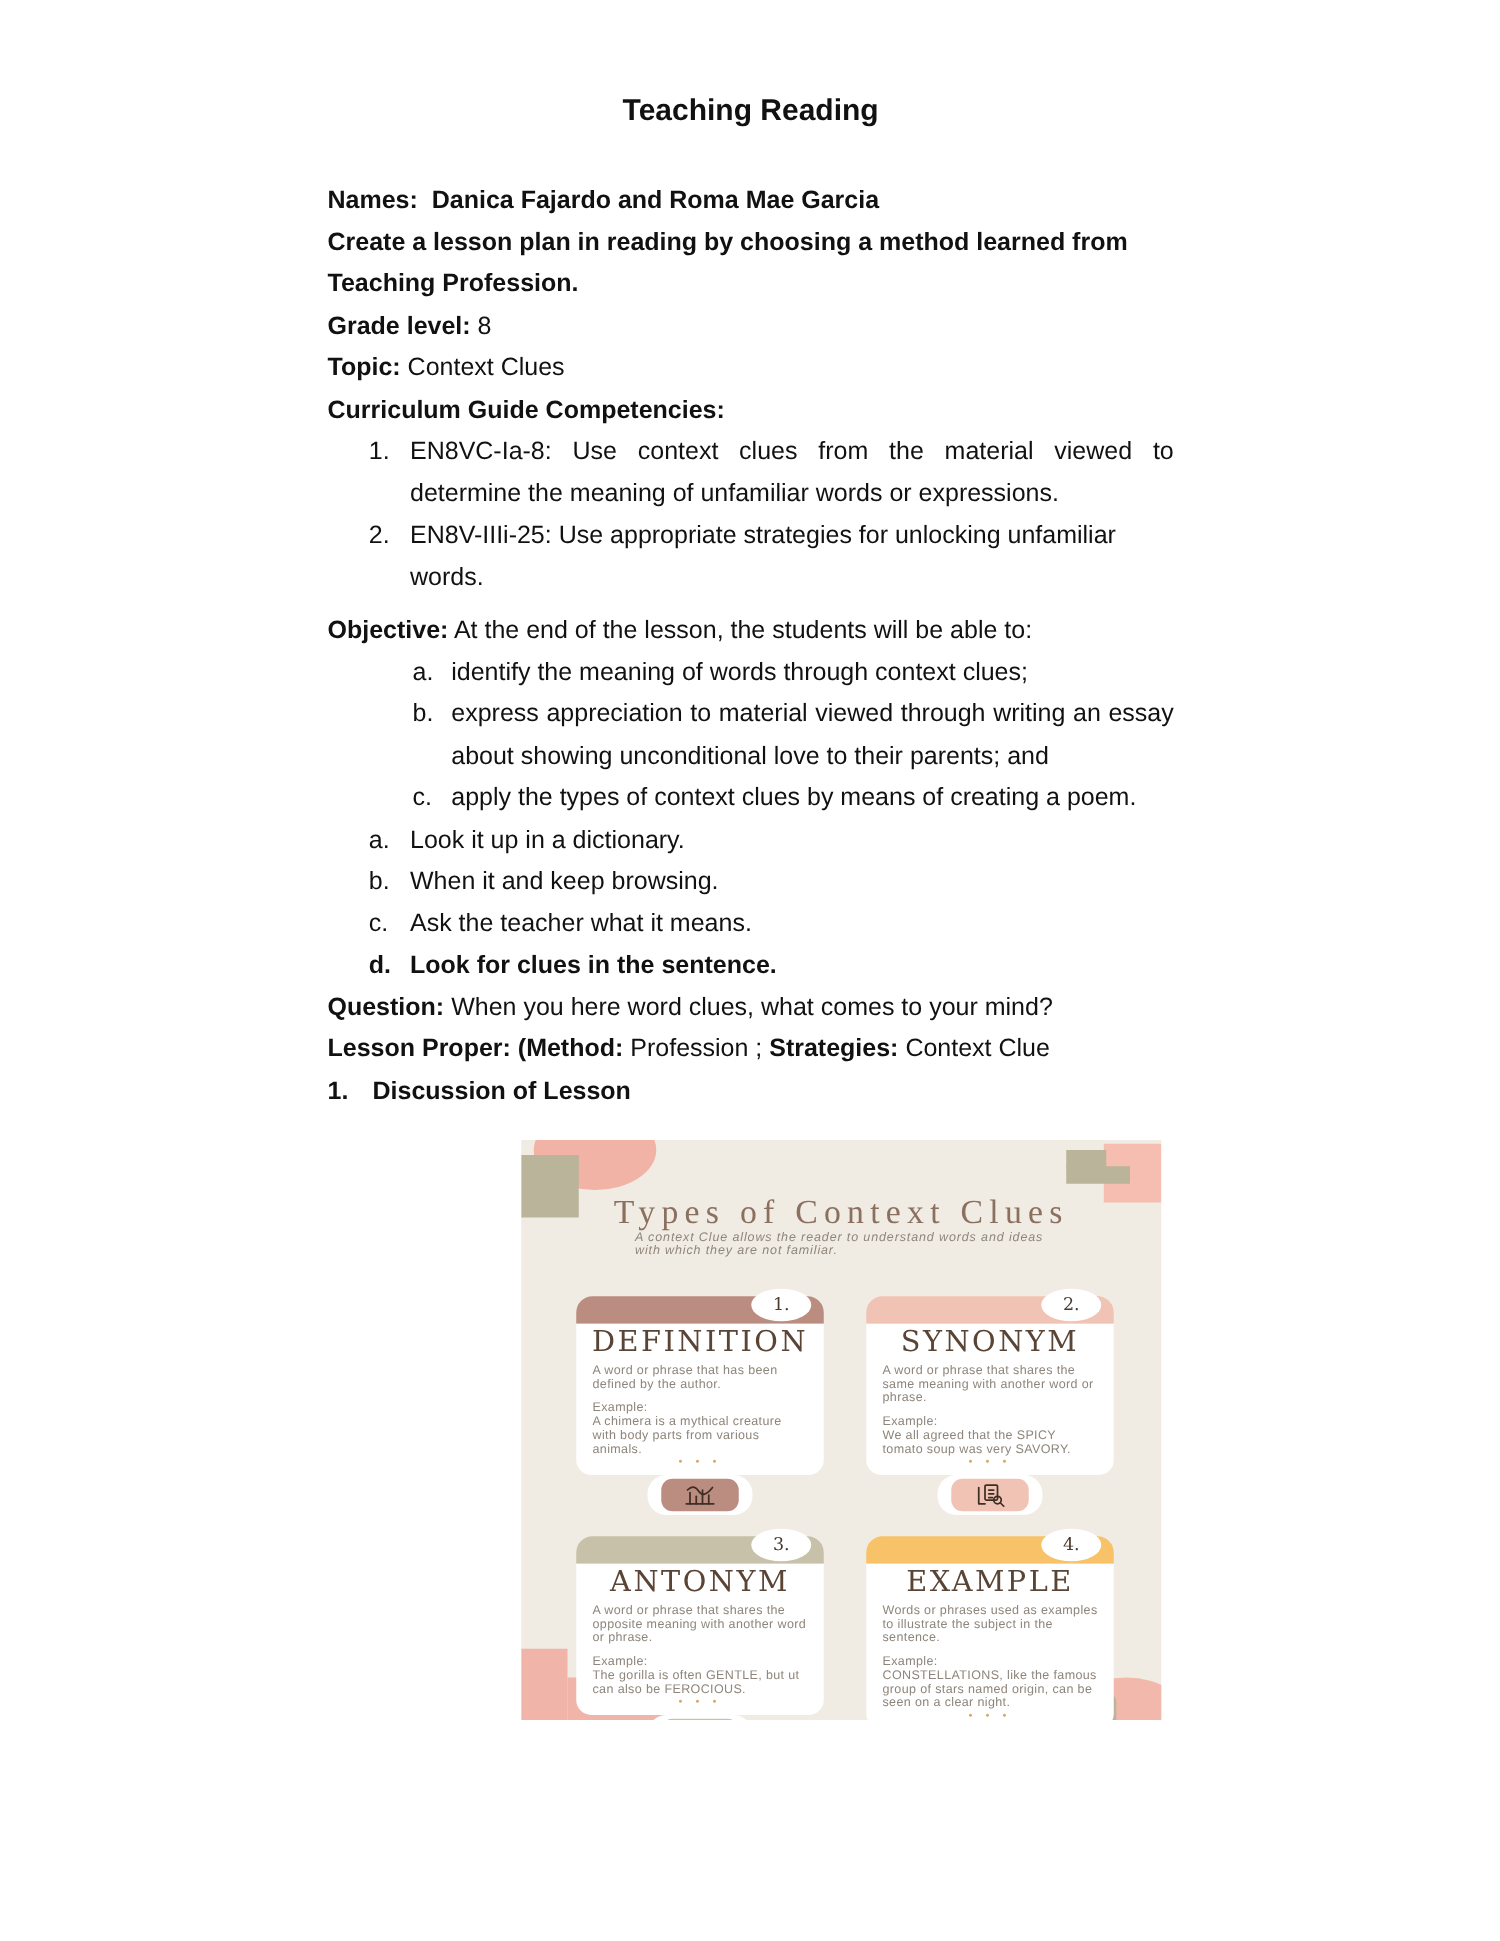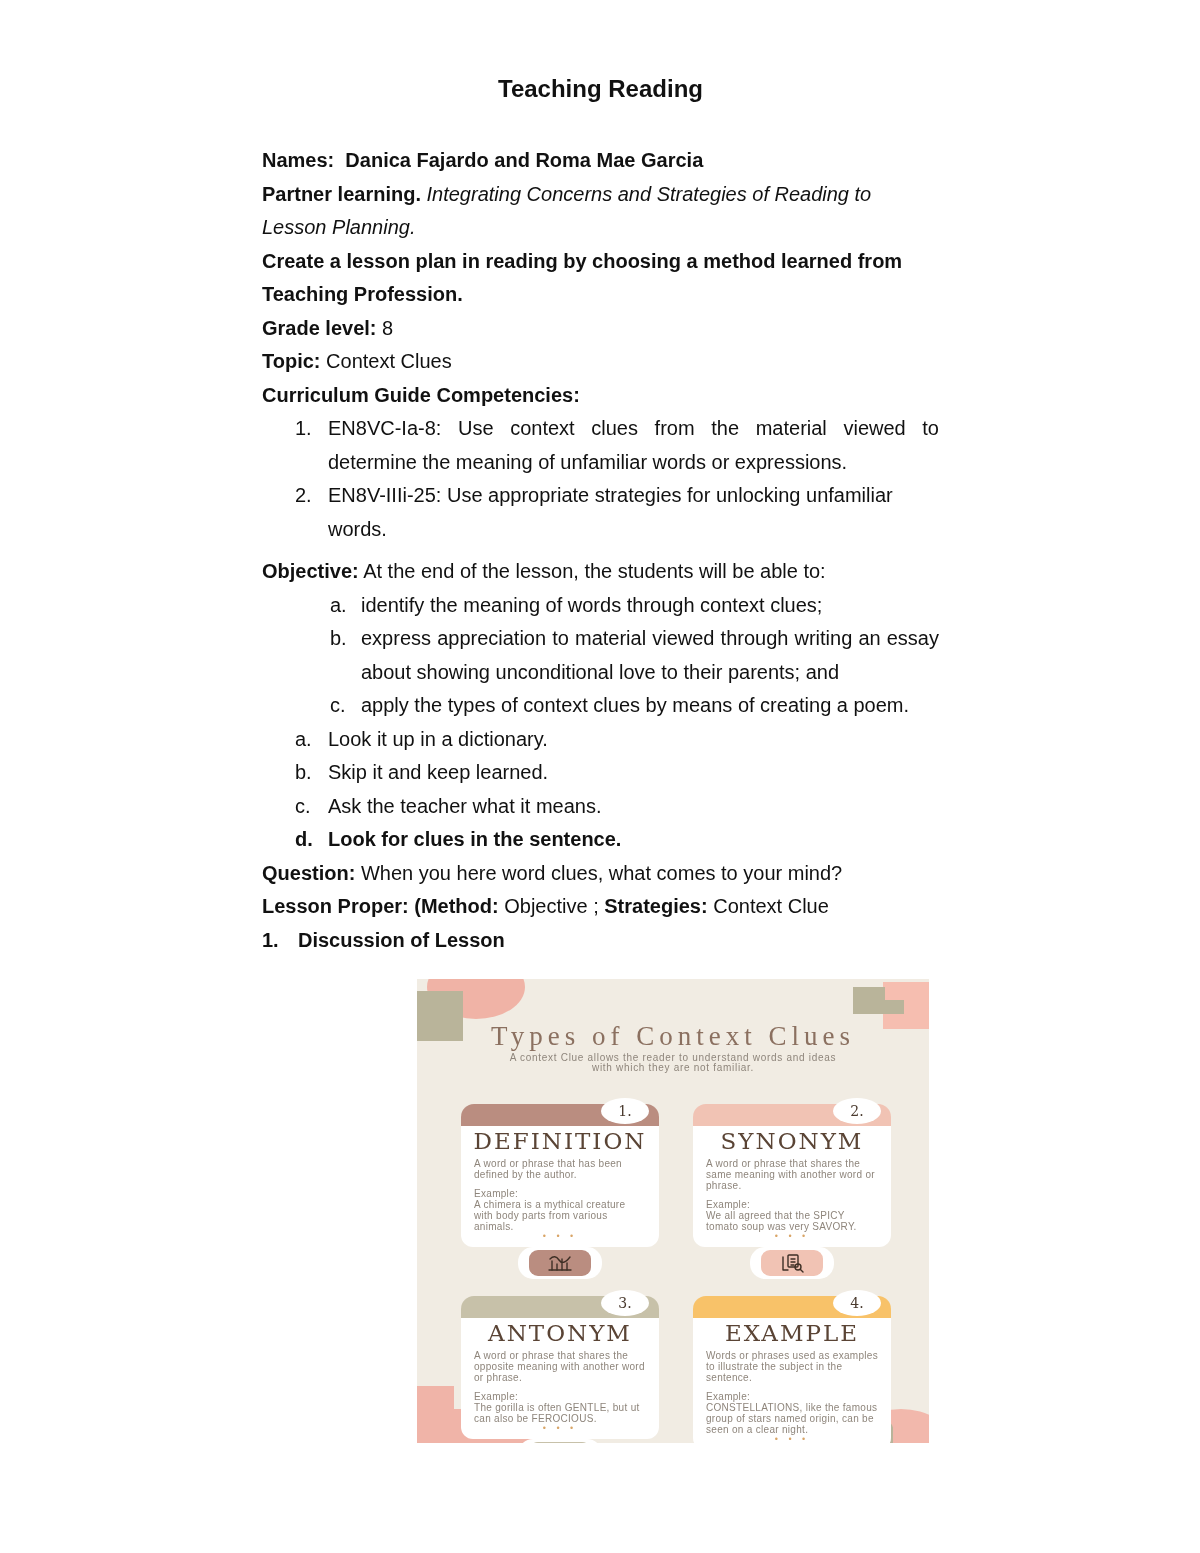--- a/index.html
+++ b/index.html
@@ -34,22 +34,22 @@
   .dec-bl-s1 { left:0;  bottom:0; width:37px; height:57px; background:#f0b4a8; }
   .dec-bl-s2 { left:37px; bottom:0; width:34px; height:34px; background:#f0b4a8; }
   .dec-bl-s3 { left:71px; bottom:0; width:50px; height:14px; background:#f0b4a8; }
   .dec-br-leaf { right:36px; bottom:-4px; width:84px; height:31px; background:#b9b49a;
                  border-radius:100% 60% 0 0; }
   .dec-br-circle { right:-22px; bottom:-34px; width:100px; height:68px; background:#f2b8ac; border-radius:50%; }
 
   .ig-title { position:relative; margin:46px auto 0; width:370px; text-align:center;
               font-family:Liberation Serif, serif; font-size:27px; line-height:23px;
               letter-spacing:5px; color:#8b7060; }
-  .ig-subtitle { position:relative; margin:5px auto 0; width:330px; text-align:center;
-                 font-size:10px; line-height:9.5px; letter-spacing:0.7px; color:#8e857b; }
+  .ig-subtitle { position:relative; margin:5px auto 0; width:330px; 
+                 font-size:10px; line-height:9.5px; letter-spacing:0.7px; color:#8e857b;font-style:italic; }
 
   .ig-cards { position:absolute; top:125px; left:44px; display:grid;
               grid-template-columns:198px 198px; column-gap:34px; row-gap:17px; }
   .ig-cell { display:flex; flex-direction:column; align-items:center; }
   .ig-card { position:relative; width:198px; }
   .ig-tab { height:22px; border-radius:13px 13px 0 0; }
   .ig-num { position:absolute; top:-6px; right:10px; width:48px; height:26px; background:#fff;
             border-radius:50%; display:flex; align-items:center; justify-content:center;
             font-family:"DejaVu Serif", serif; font-size:14px; color:#4a3a2e; }
   .ig-body { background:#ffffff; border-radius:0 0 12px 12px; min-height:96px; padding:3px 8px 7px; }
@@ -68,21 +68,20 @@
 </head>
 <body>
 
 <div class="page">
   <div class="doc">
 
     <h1>Teaching Reading</h1>
 
     <p class="b">Names:  Danica Fajardo and Roma Mae Garcia</p>
 
-    <p><span class="b">Partner learning. </span><span class="i">Integrating Concerns and Strategies of Reading to Lesson Planning.</span></p>
 
     <p class="b">Create a lesson plan in reading by choosing a method learned from Teaching Profession.</p>
 
     <p><span class="b">Grade level:</span><span> 8</span></p>
 
     <p><span class="b">Topic:</span><span> Context Clues</span></p>
 
     <p class="b">Curriculum Guide Competencies:</p>
 
     <div class="lrow ind-num">
@@ -109,34 +108,34 @@
       <div class="ltext">apply the types of context clues by means of creating a poem.</div>
     </div>
 
 
     <div class="lrow ind-num">
       <span class="marker">a.</span>
       <div class="ltext">Look it up in a dictionary.</div>
     </div>
     <div class="lrow ind-num">
       <span class="marker">b.</span>
-      <div class="ltext">Skip it and keep learned.</div>
+      <div class="ltext">When it and keep browsing.</div>
     </div>
     <div class="lrow ind-num">
       <span class="marker">c.</span>
       <div class="ltext">Ask the teacher what it means.</div>
     </div>
     <div class="lrow ind-num b">
       <span class="marker">d.</span>
       <div class="ltext">Look for clues in the sentence.</div>
     </div>
 
     <p><span class="b">Question:</span><span> When you here word clues, what comes to your mind?</span></p>
 
-    <p><span class="b">Lesson Proper: (Method:</span><span> Objective ; </span><span class="b">Strategies:</span><span> Context Clue</span></p>
+    <p><span class="b">Lesson Proper: (Method:</span><span> Profession ; </span><span class="b">Strategies:</span><span> Context Clue</span></p>
 
     <div class="lrow b">
       <span class="marker" style="flex:0 0 36px;">1.</span>
       <div class="ltext">Discussion of Lesson</div>
     </div>
 
     <div class="ig">
 
       <div class="dec dec-tl-pink"></div>
       <div class="dec dec-tl-olive"></div>

